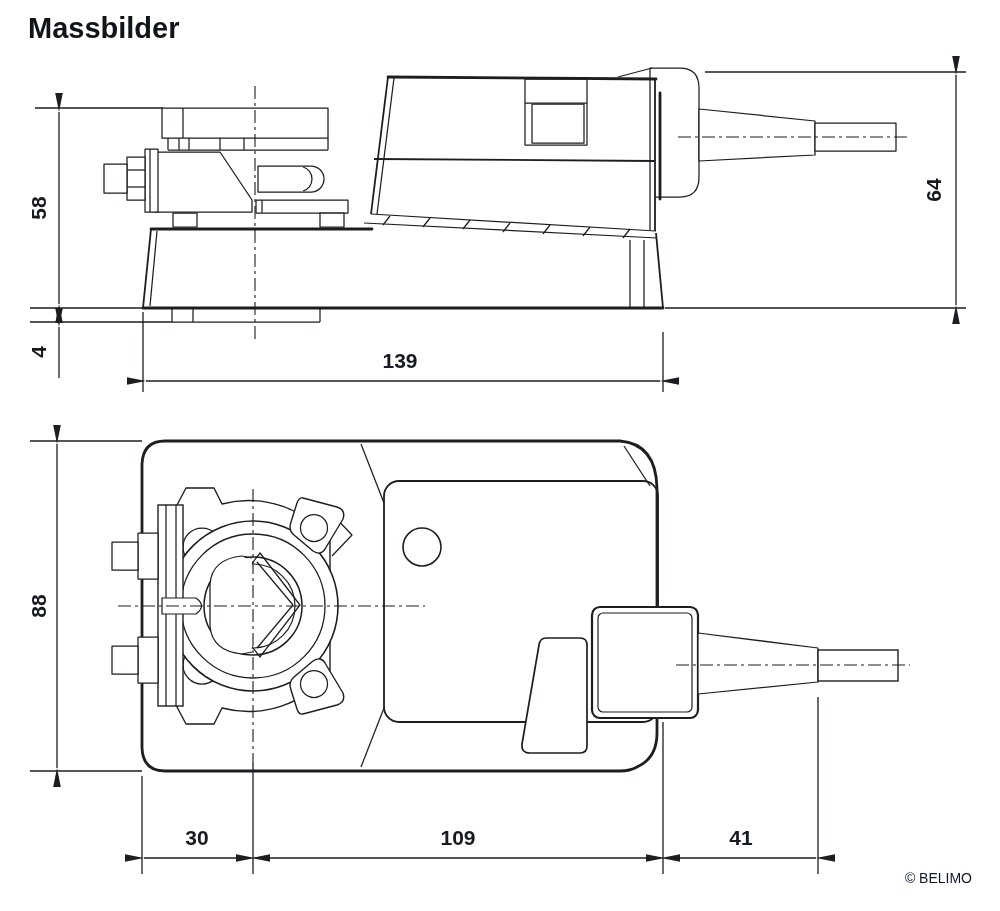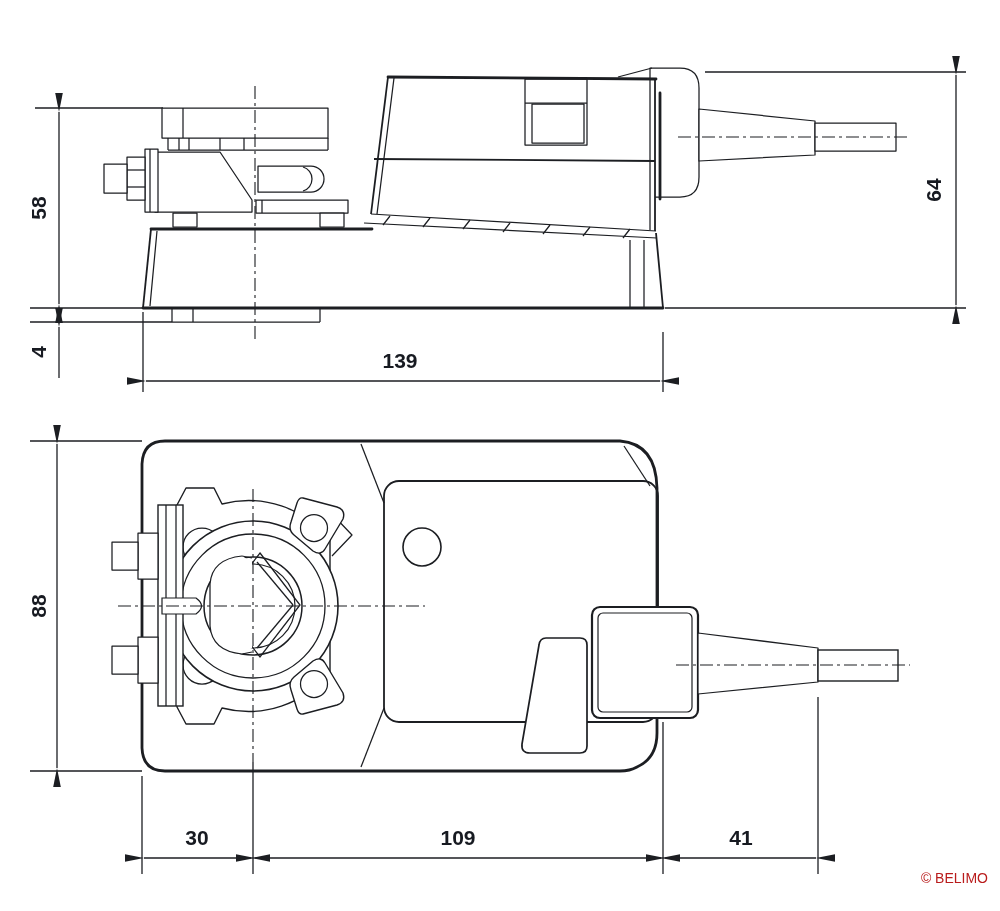--- a/index.html
+++ b/index.html
@@ -1,34 +1,35 @@
 <!DOCTYPE html>
 <html><head>
 <meta charset="utf-8">
 <style>
   html,body{margin:0;padding:0;background:#fff;}
   .canvas{position:relative;width:1000px;height:911px;background:#ffffff;overflow:hidden;
           font-family:"Liberation Sans", sans-serif;}
   .title{position:absolute;left:28px;top:12px;font-size:29px;font-weight:bold;color:#111418;
          letter-spacing:0px;}
-  .copyright{position:absolute;right:12px;top:870px;font-size:14px;color:#b91c1c;}
+  .copyright{position:absolute;right:28px;top:870px;font-size:14px;color:#0f172a;}
   svg{position:absolute;left:0;top:0;}
   .ol{stroke:#1c1e22;stroke-width:2.8;fill:none;stroke-linejoin:round;stroke-linecap:round;}
   .md{stroke:#1c1e22;stroke-width:1.8;fill:none;stroke-linejoin:round;}
   .tn{stroke:#1c1e22;stroke-width:1.25;fill:none;stroke-linejoin:round;}
   .wf{fill:#ffffff;}
   .nf{fill:none;}
   .dim{stroke:#1c1e22;stroke-width:1.3;fill:none;}
   .cl{stroke:#1c1e22;stroke-width:1.1;fill:none;stroke-dasharray:13 4 3 4;}
   .dimtxt{font-family:"Liberation Sans",sans-serif;font-size:21px;font-weight:bold;fill:#171a21;}
 </style>
 </head>
 <body>
 
 <div class="canvas">
+  <div class="title">Massbilder</div>
 
   <svg width="1000" height="911" viewBox="0 0 1000 911">
     <defs>
       <marker id="arr" viewBox="0 0 20 10" refX="0.5" refY="5" markerWidth="20" markerHeight="10" orient="auto-start-reverse" markerUnits="userSpaceOnUse">
         <path d="M0.5,5 L19.5,1.2 L19.5,8.8 Z" fill="#1c1e22"></path>
       </marker>
     </defs>
 
     <g>
 

